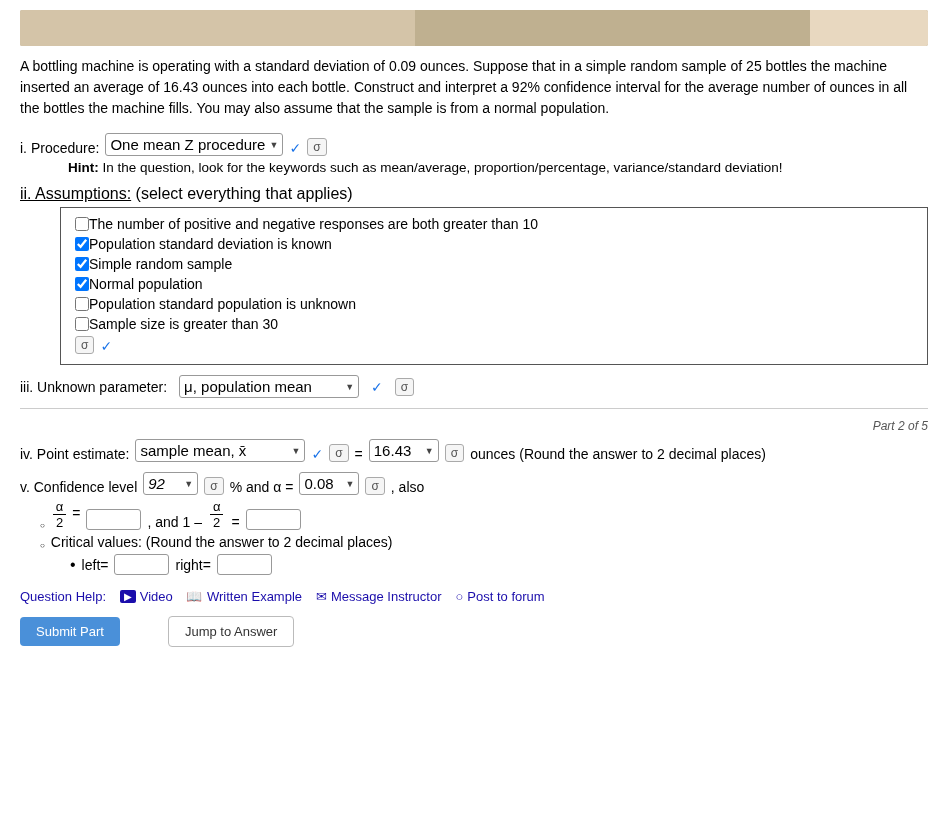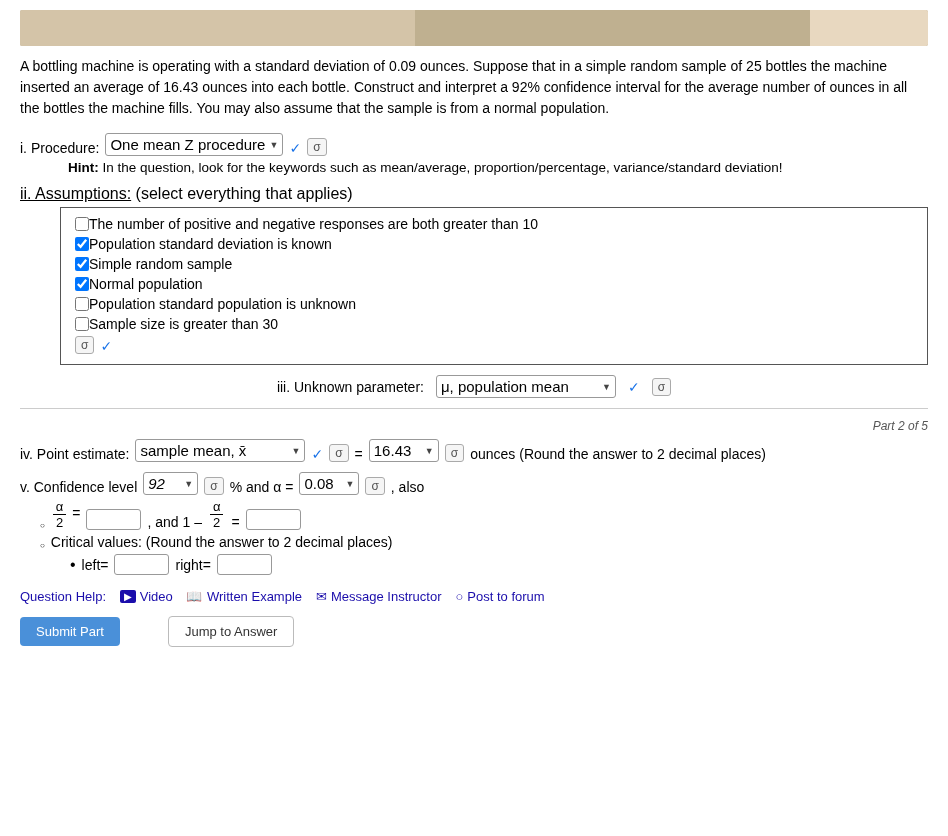--- a/index.html
+++ b/index.html
@@ -89,21 +89,20 @@
       align-items: flex-end;
       gap: 6px;
       flex-wrap: wrap;
       margin-bottom: 2px;
     }
     .section-iii {
       display: flex;
       align-items: center;
       gap: 12px;
       margin-top: 8px;
-      justify-content: center;
     }
     .divider {
       border: none;
       border-top: 1px solid #ccc;
       margin: 10px 0;
     }
     .part2-section {
       margin-top: 6px;
     }
     .fraction {

